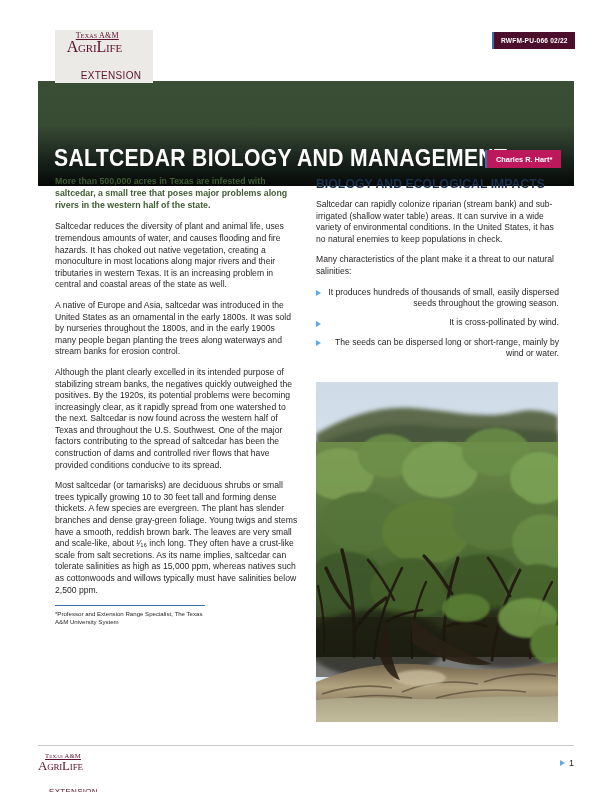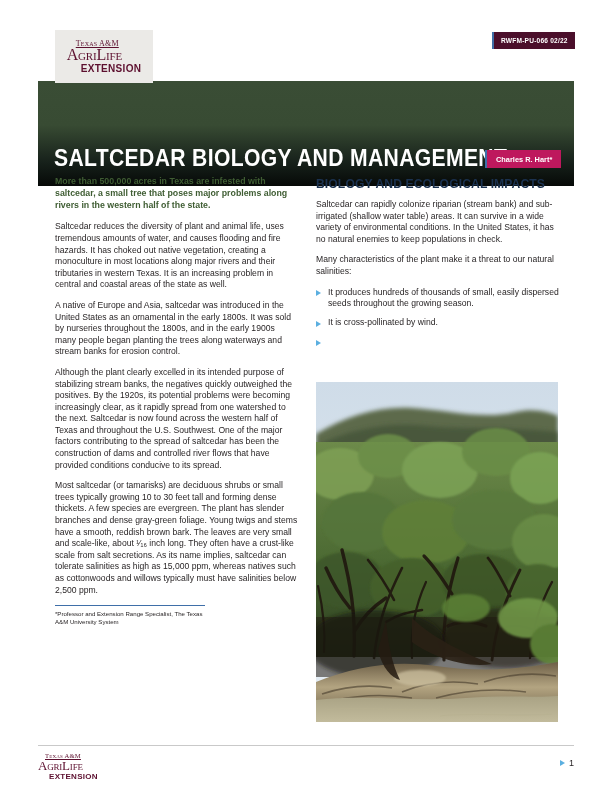--- a/index.html
+++ b/index.html
@@ -67,24 +67,24 @@
   }
   .logo-l2 {
     font-size: 16px;
     font-variant: small-caps;
     letter-spacing: -0.2px;
     margin-top: -1px;
   }
   .logo-l3 {
     font-family: "Liberation Sans", sans-serif;
     font-size: 10px;
-    font-weight: bold;
+    font-weight: normal;
     letter-spacing: 0.3px;
     margin-left: 14px;
-    margin-top: 1px;
+    margin-top: 16px;
     text-align: right;
   }
 
   .pub-badge {
     position: absolute;
     left: 492px;
     top: 32px;
     height: 17px;
     padding: 0 7px;
     background: #4b0f2b;
@@ -151,20 +151,21 @@
     letter-spacing: 0.1px;
     transform: scaleX(0.9);
     transform-origin: left center;
     white-space: nowrap;
   }
 
   ul.bullets {
     margin: 0;
     padding: 0;
     list-style: none;
+    text-align: right;
   }
   ul.bullets li {
     position: relative;
     padding-left: 12px;
     margin-bottom: 8px;
     font-size: 8.6px;
     line-height: 11.4px;
   }
   ul.bullets li .tri {
     position: absolute;
@@ -274,20 +275,21 @@
     <li>
       <span class="tri"></span>
       <span>It produces hundreds of thousands of small, easily dispersed seeds throughout the growing season.</span>
     </li>
     <li>
       <span class="tri"></span>
       <span>It is cross-pollinated by wind.</span>
     </li>
     <li>
       <span class="tri"></span>
+      <span>The seeds can be dispersed long or short-range, mainly by wind or water.</span>
     </li>
   </ul>
 </div>
 
 <div class="photo">
   <svg width="242" height="340" viewBox="0 0 242 340" xmlns="http://www.w3.org/2000/svg" aria-hidden="true">
     <defs>
       <linearGradient id="sky" x1="0" y1="0" x2="0" y2="1">
         <stop offset="0%" stop-color="#cfdce8"></stop>
         <stop offset="100%" stop-color="#e6eef5"></stop>

